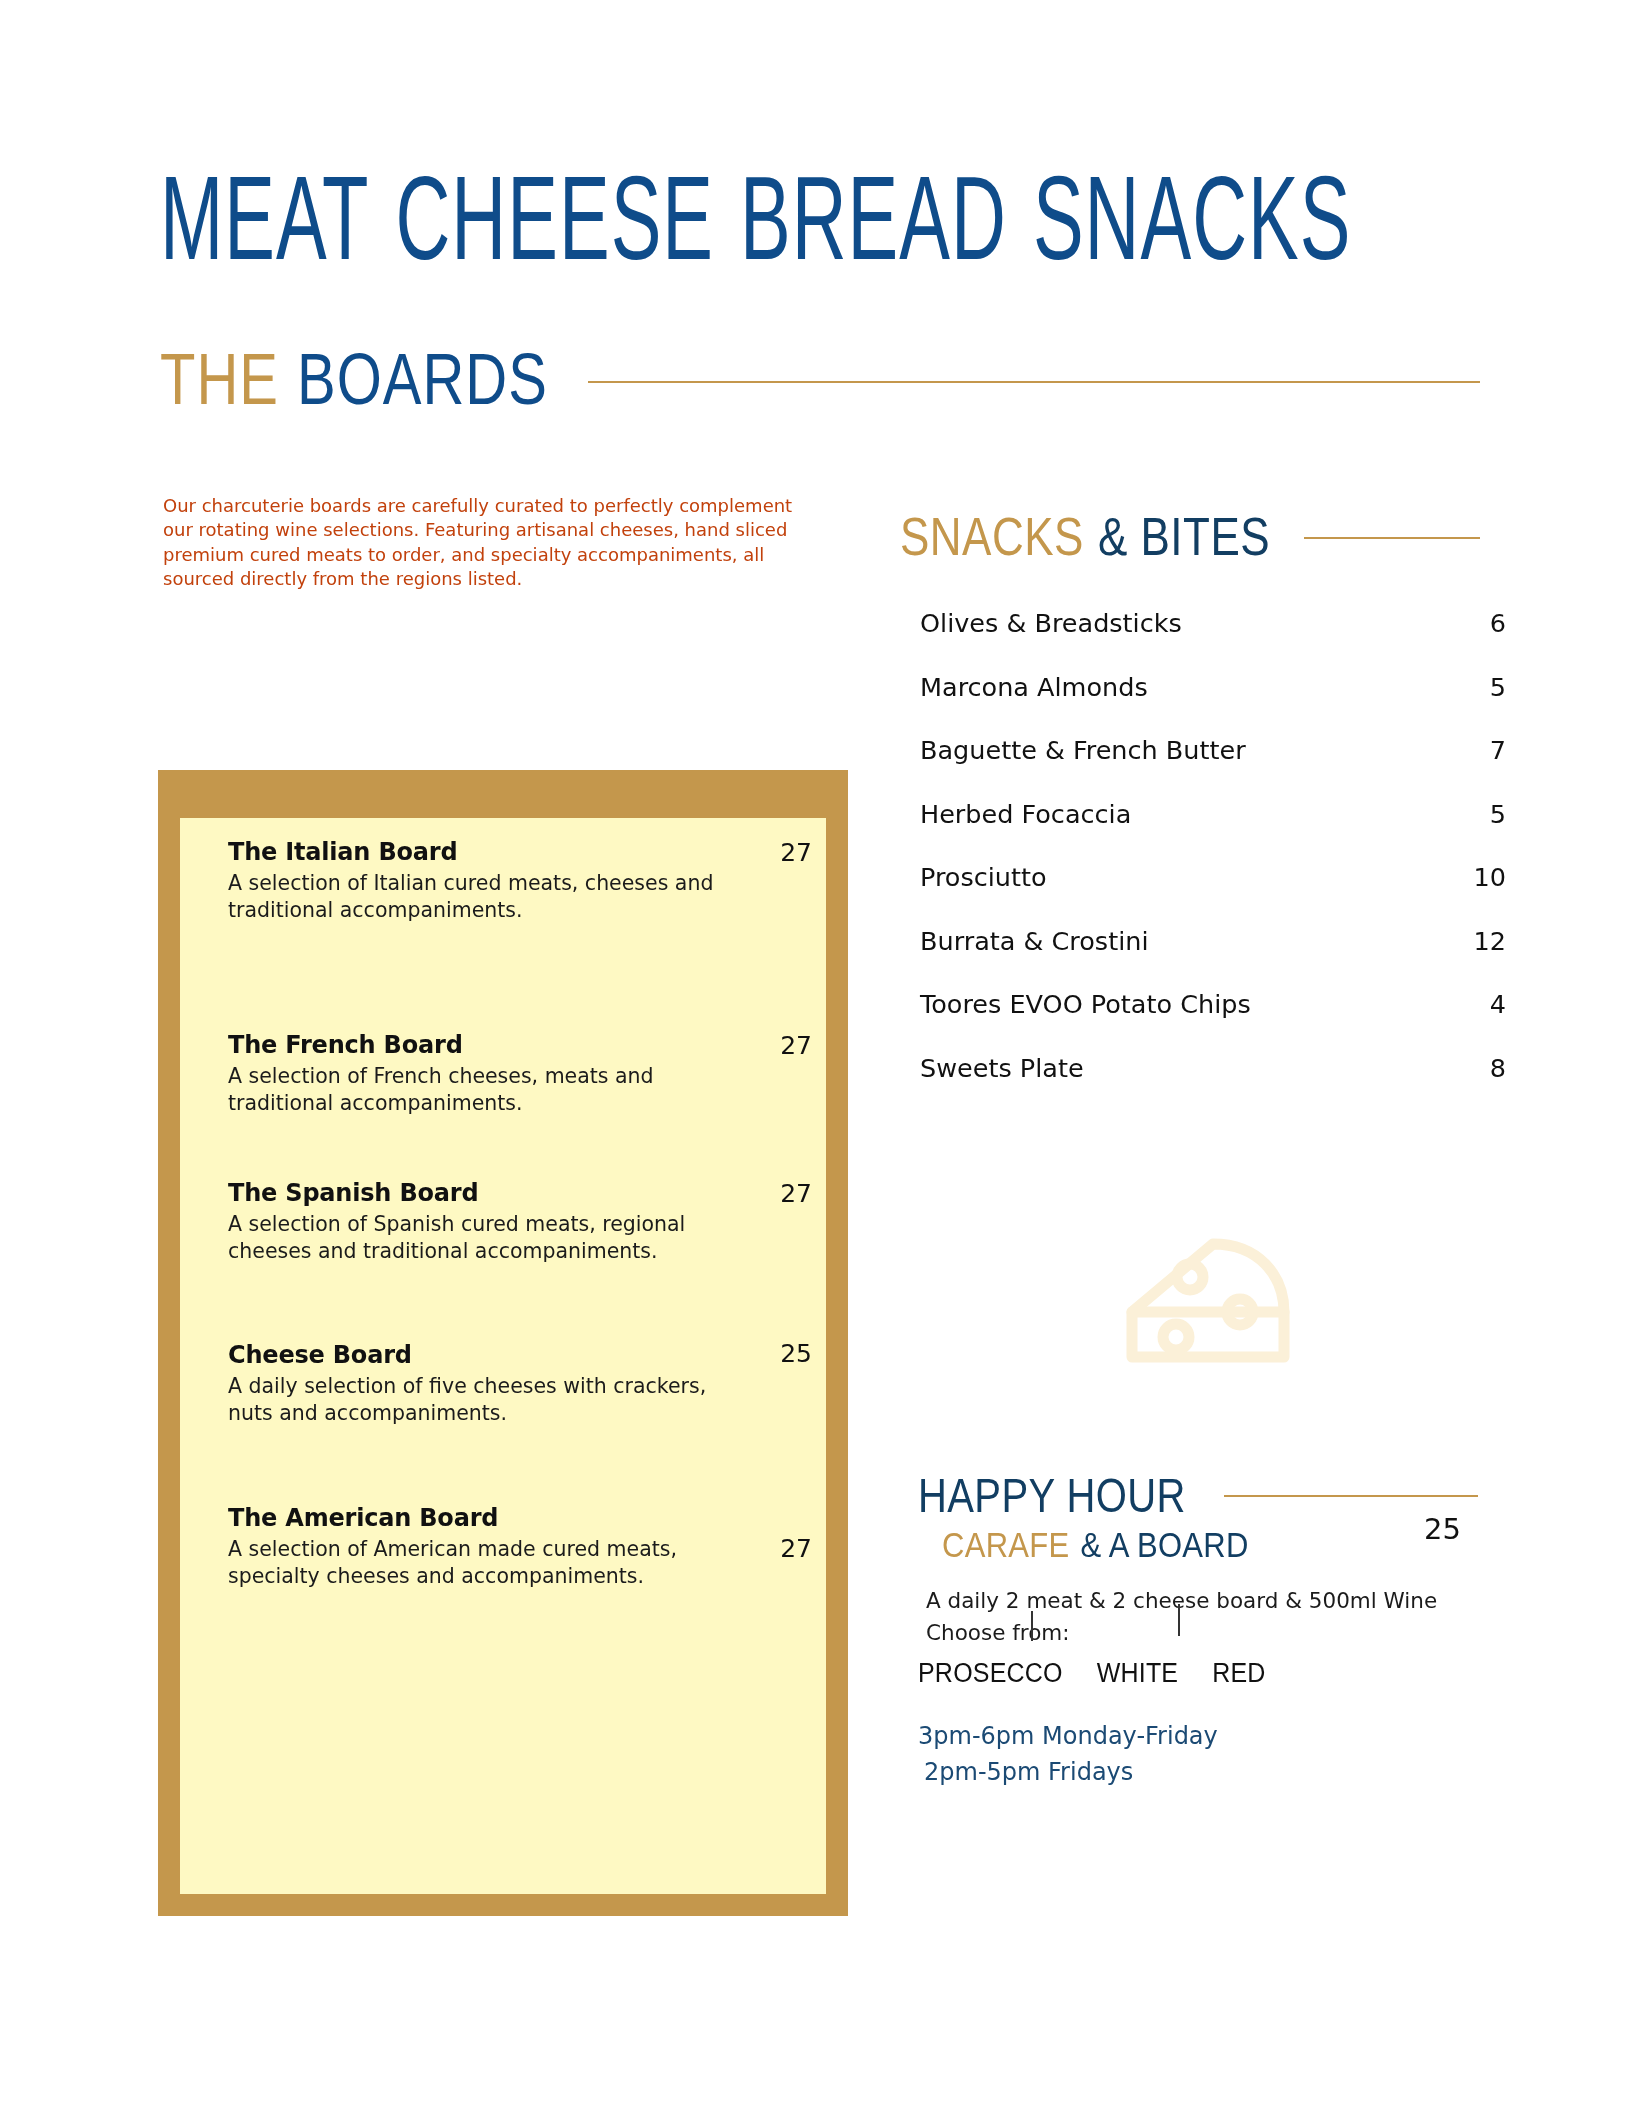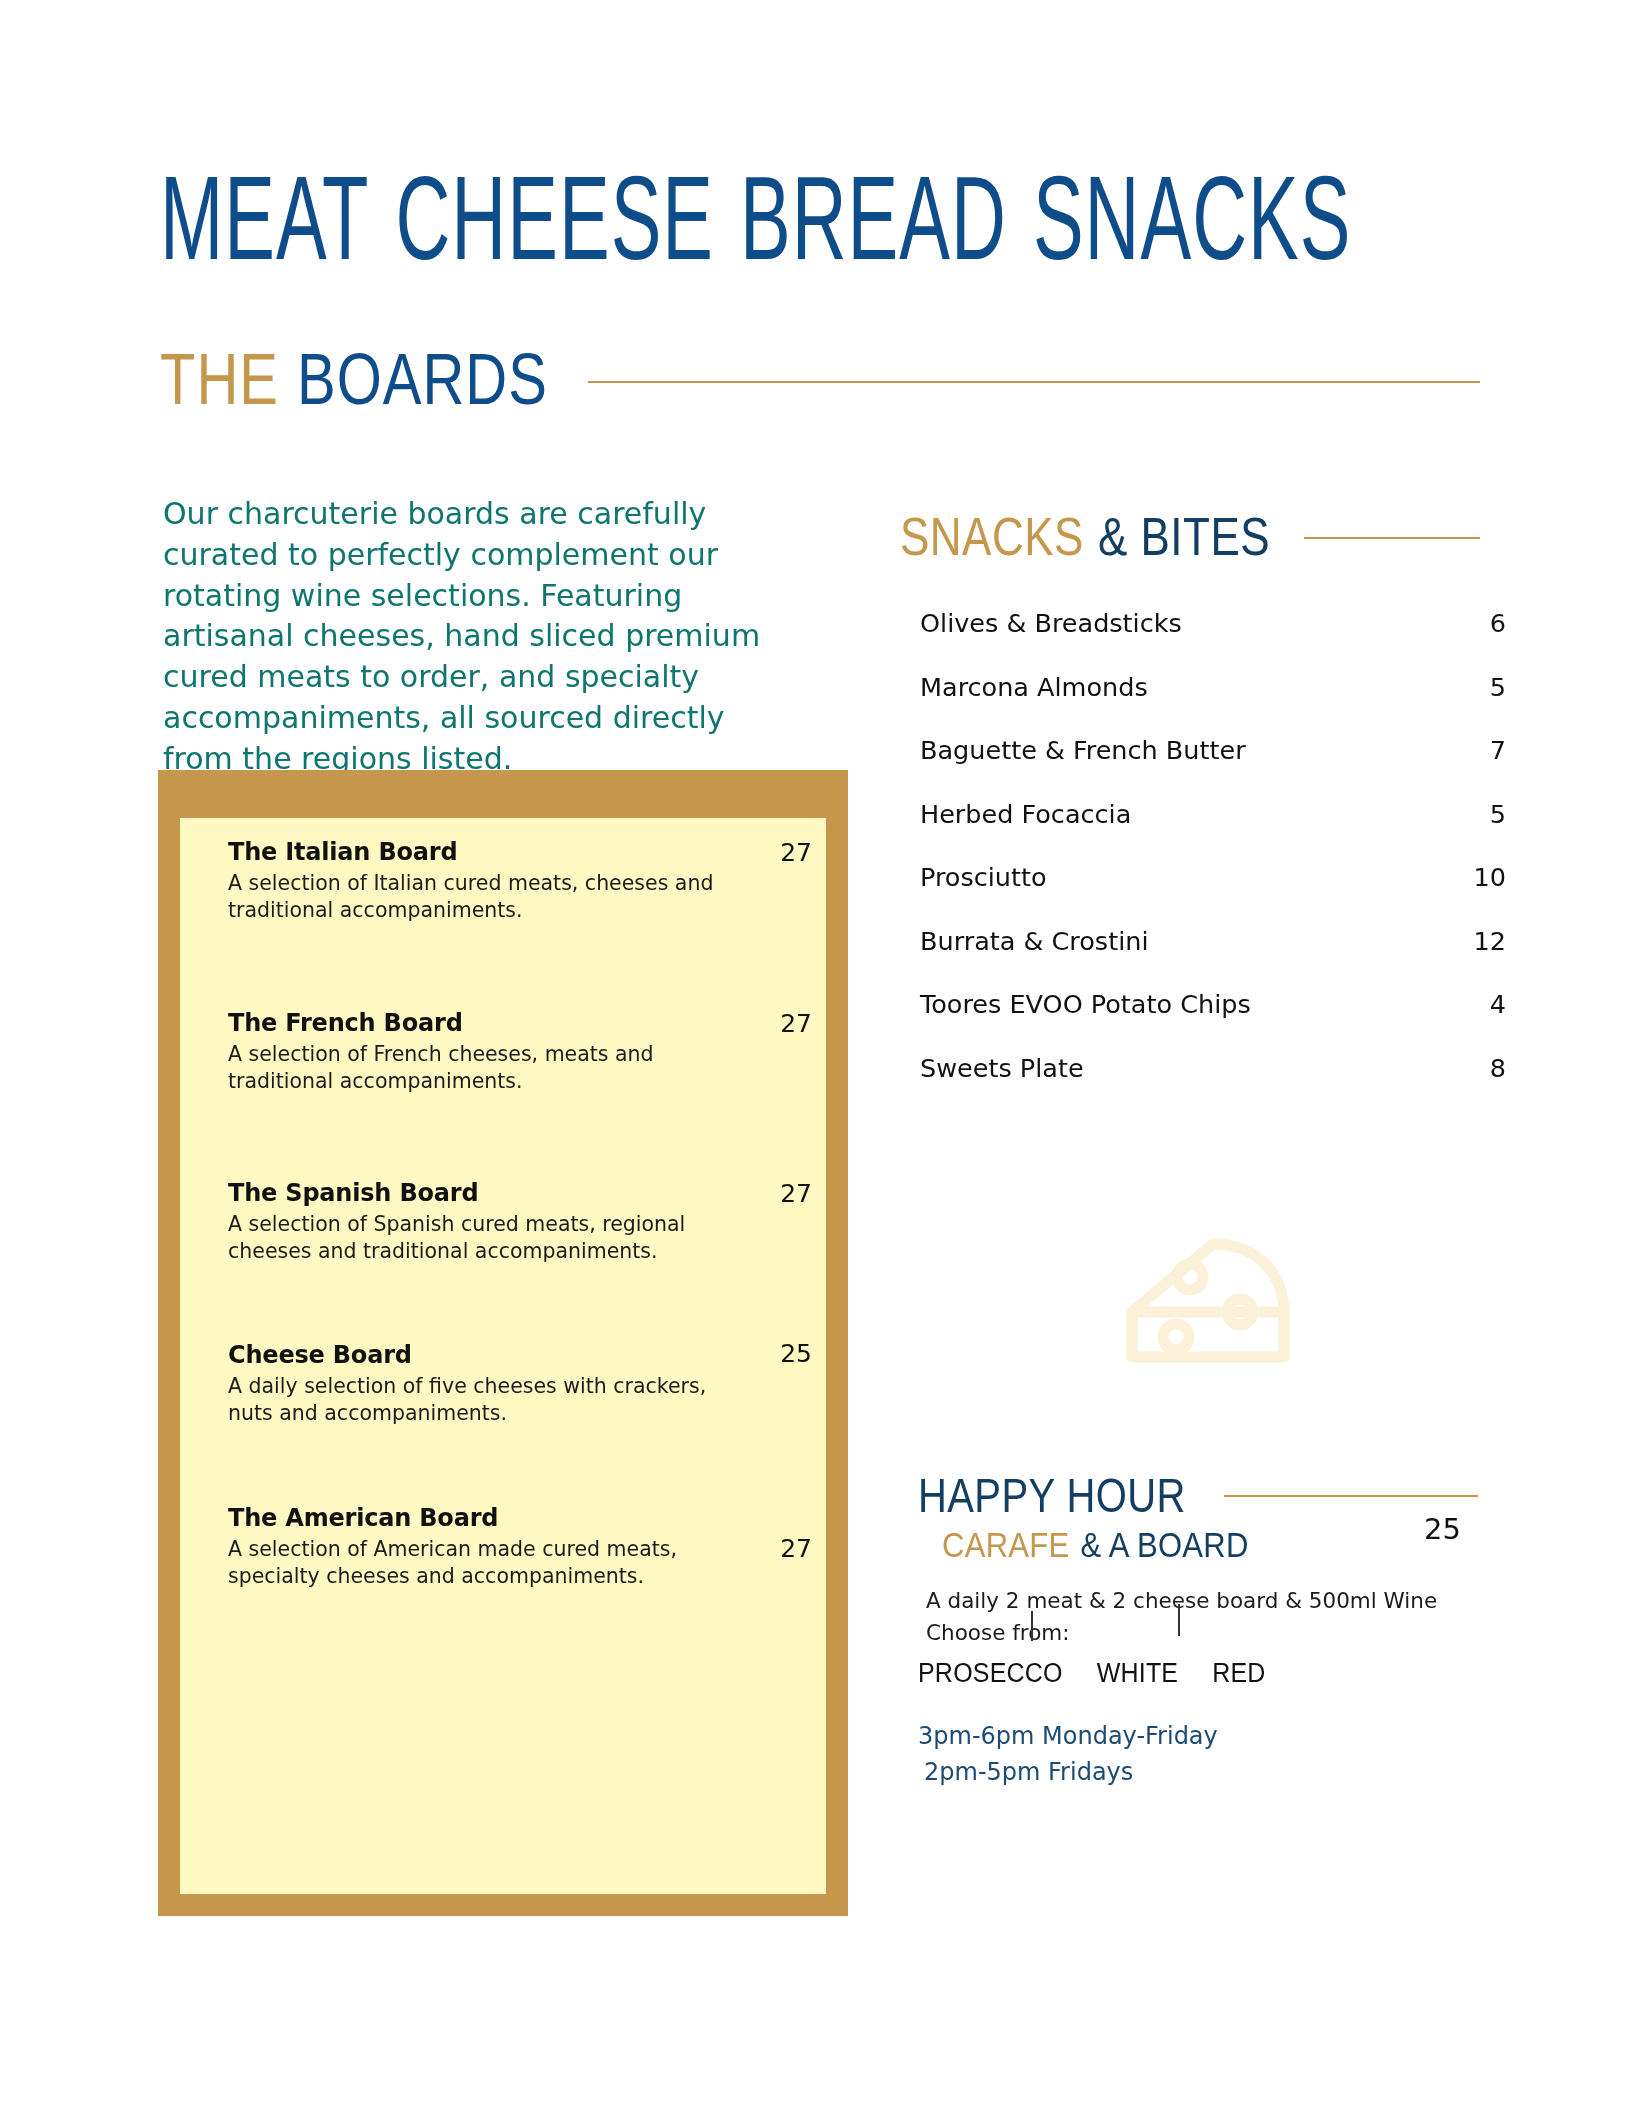--- a/index.html
+++ b/index.html
@@ -71,23 +71,23 @@
     margin-top: 6px;
   }
 
   
   .intro {
     position: absolute;
     left: 163px;
     top: 494px;
     width: 640px;
     font-family: "DejaVu Sans", sans-serif;
-    font-size: 30px;
+    font-size: 18px;
     line-height: 1.36;
-    color: #0f766e;
+    color: #c2410c;
   }
 
   
   .boards-box {
     position: absolute;
     left: 158px;
     top: 770px;
     width: 690px;
     height: 1146px;
     background: #C4974C;
@@ -301,21 +301,21 @@
 
   <div class="boards-box">
     <div class="boards-box-inner">
 
       <div class="board-item" style="top:20px">
         <div class="board-title">The Italian Board</div>
         <div class="board-desc">A selection of Italian cured meats, cheeses and traditional accompaniments.</div>
         <div class="board-price" style="top:0px">27</div>
       </div>
 
-      <div class="board-item" style="top:191px">
+      <div class="board-item" style="top:213px">
         <div class="board-title">The French Board</div>
         <div class="board-desc">A selection of French cheeses, meats and traditional accompaniments.</div>
         <div class="board-price" style="top:0px">27</div>
       </div>
 
       <div class="board-item" style="top:361px">
         <div class="board-title">The Spanish Board</div>
         <div class="board-desc" style="width:540px">A selection of Spanish cured meats, regional cheeses and traditional accompaniments.</div>
         <div class="board-price" style="top:0px">27</div>
       </div>

